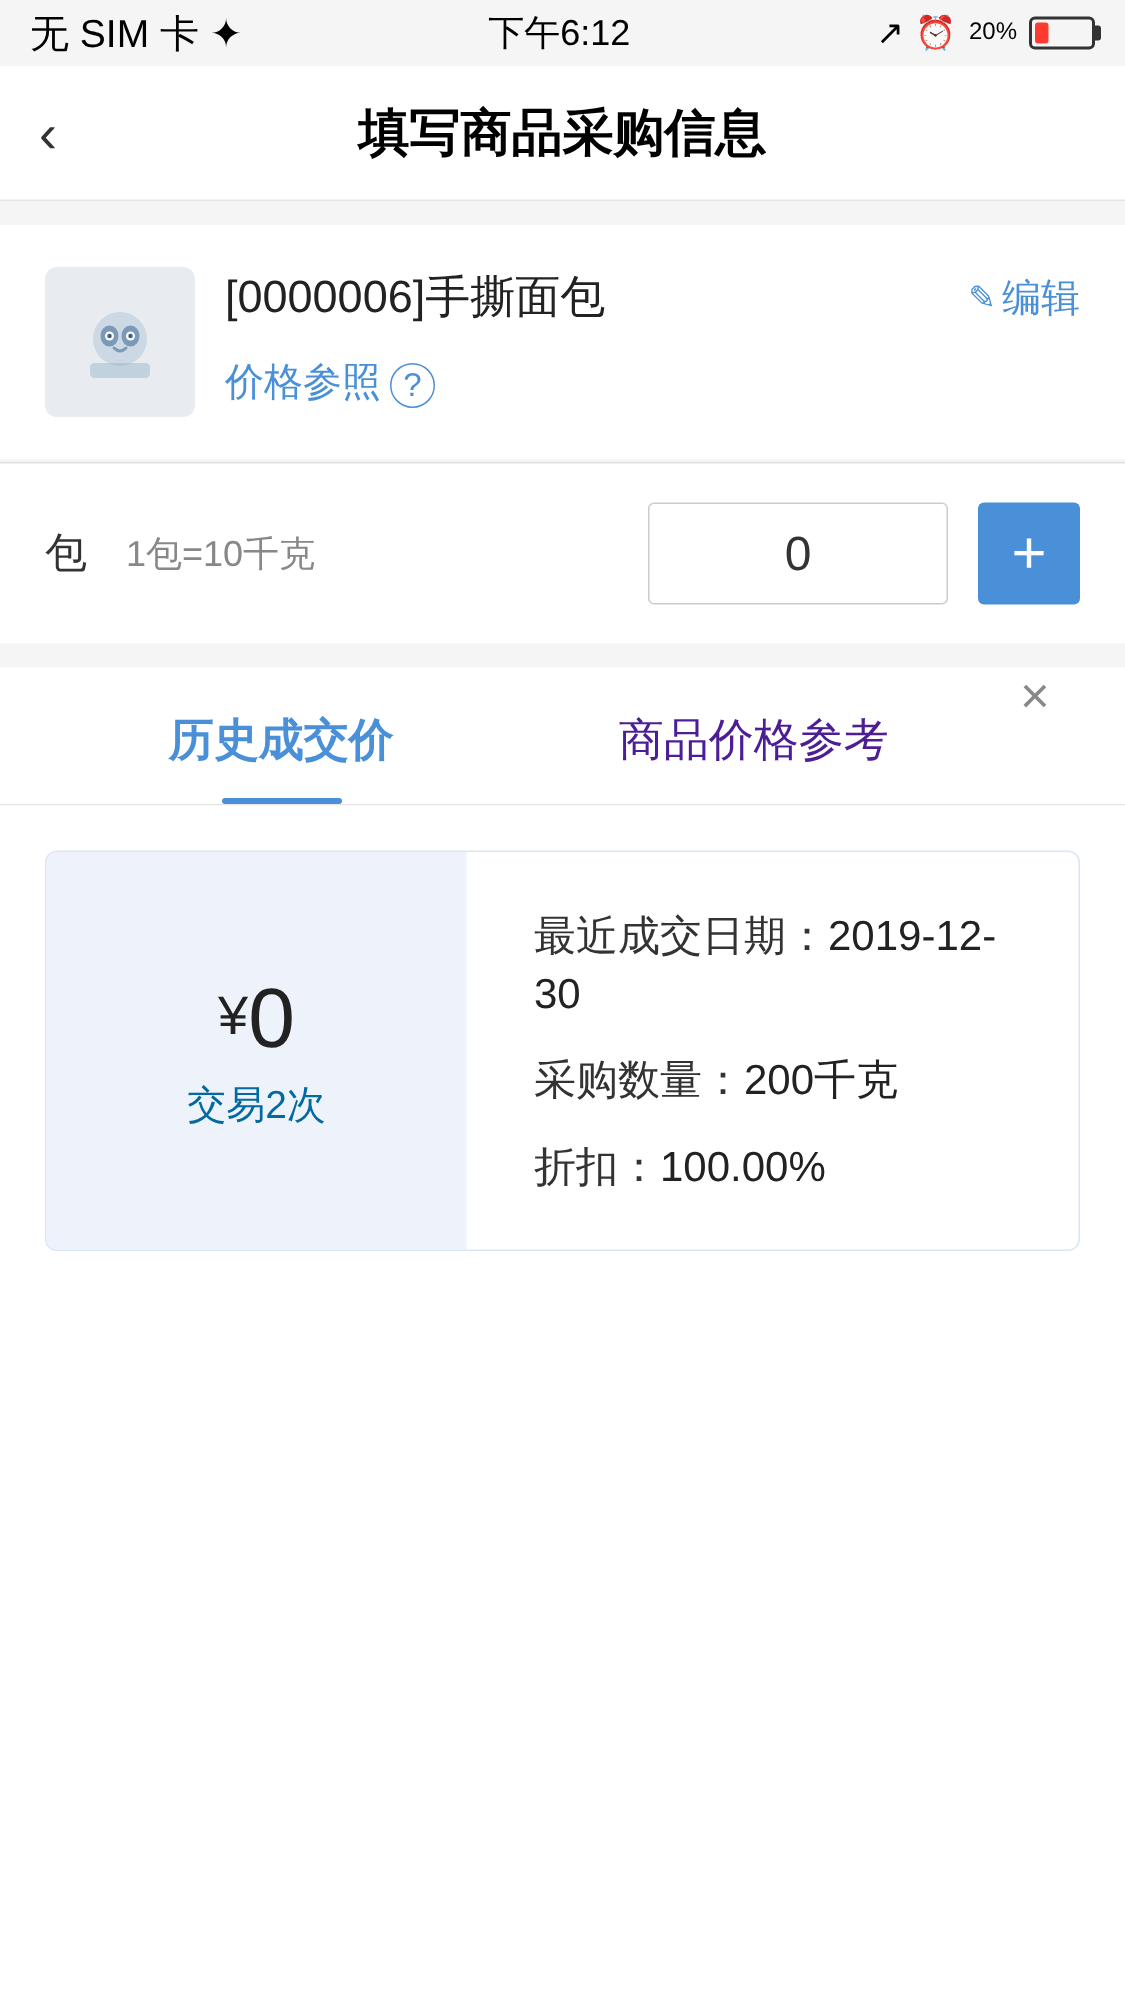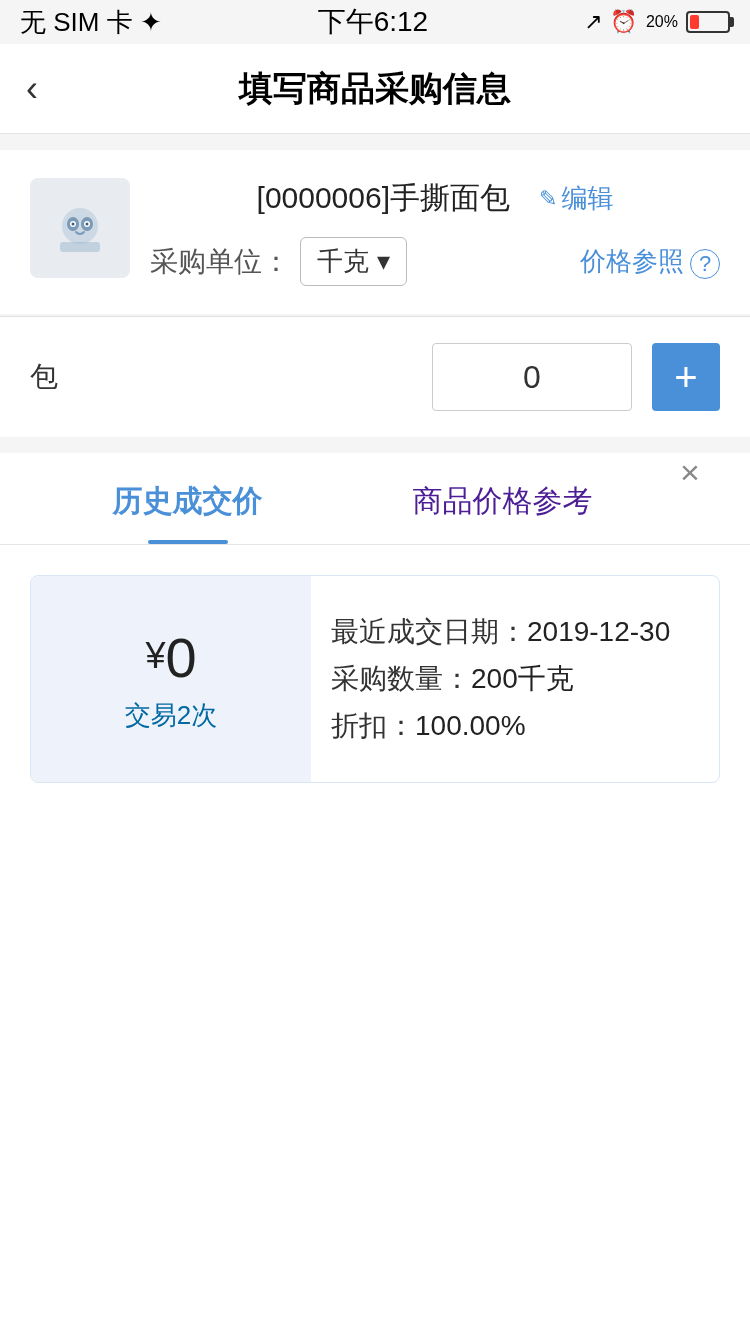--- a/index.html
+++ b/index.html
@@ -21,21 +21,21 @@
       align-items: center;
       justify-content: space-between;
       padding: 0 20px;
     }
     .status-left {
       font-size: 26px;
       font-weight: 500;
       color: #000;
     }
     .status-center {
-      font-size: 28px;
+      font-size: 24px;
       font-weight: 500;
       color: #000;
     }
     .status-right {
       display: flex;
       align-items: center;
       gap: 8px;
       font-size: 22px;
       color: #000;
     }
@@ -122,21 +122,21 @@
     }
     .product-info {
       flex: 1;
       display: flex;
       flex-direction: column;
       gap: 18px;
     }
     .product-name-row {
       display: flex;
       align-items: center;
-      justify-content: center;
+      justify-content: space-between;
       gap: 29px;
     }
     .product-name {
       font-size: 30px;
       font-weight: 500;
       color: #222;
     }
     .edit-btn {
       font-size: 26px;
       color: #4a90d9;
@@ -300,24 +300,24 @@
       margin-top: 10px;
       display: inline-block;
     }
     .history-trades {
       font-size: 26px;
       color: #0369a1;
       margin-top: 8px;
     }
     .history-right {
       flex: 1;
-      padding: 36px 20px;
+      padding: 36px 45px;
       display: flex;
       flex-direction: column;
-      gap: 8px;
+      gap: 18px;
       justify-content: center;
     }
     .history-detail-row {
       font-size: 28px;
       color: #333;
       line-height: 1.4;
     }
     .history-detail-label {
       color: #333;
     }
@@ -371,38 +371,32 @@
     </div>
     <div class="product-info">
       <div class="product-name-row">
         <span class="product-name">[0000006]手撕面包</span>
         <span class="edit-btn">
           <span class="edit-icon-small">✎</span>
           <span>编辑</span>
         </span>
       </div>
       <div class="purchase-unit-row">
-        <div style="display:flex; align-items:center; gap:10px;">
-          <span class="purchase-unit-label">采购单位：</span>
-          <div class="unit-selector">
-            <span>千克</span>
-            <span>▾</span>
-          </div>
-        </div>
         <span class="price-ref-btn">
           <span>价格参照</span>
           <span style="border:1px solid #4a90d9; border-radius:50%; width:30px; height:30px; display:flex; align-items:center; justify-content:center; font-size:22px;">?</span>
         </span>
       </div>
     </div>
   </div>
 </div>
 
 <div class="quantity-row">
   <span class="qty-label">包</span>
+  <span class="qty-unit-hint">1包=10千克</span>
   <div class="qty-spacer"></div>
   <div class="qty-input-box">
     <span>0</span>
   </div>
   <div class="qty-plus-btn">
     <span>+</span>
   </div>
 </div>
 
 <div class="tabs-container">

